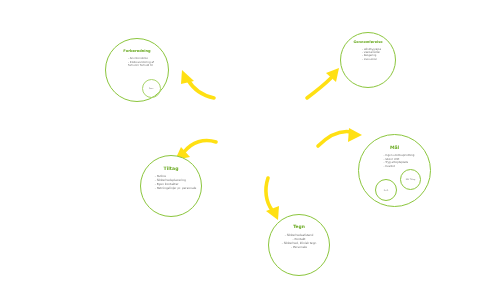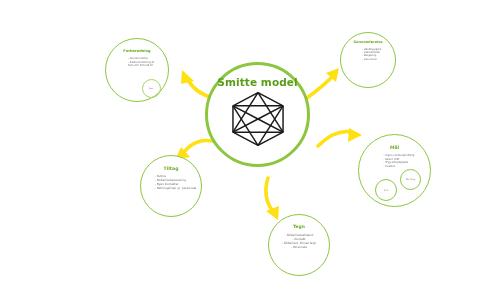--- a/index.html
+++ b/index.html
@@ -109,36 +109,20 @@
   <svg class="arrow" style="left:258px;top:174px;" width="36" height="50" viewBox="0 0 36 50">
     <path d="M10 4 C6 16 8 28 14 36" stroke="#ffe013" stroke-width="3.6" fill="none" stroke-linecap="round"></path>
     <path d="M20 46 L8 37 L21 32 Z" fill="#ffe013"></path>
   </svg>
 
   <svg class="arrow" style="left:172px;top:134px;" width="48" height="32" viewBox="0 0 48 32">
     <path d="M44 8 C32 4 20 8 12 18" stroke="#ffe013" stroke-width="3.6" fill="none" stroke-linecap="round"></path>
     <path d="M3 26 L9 13 L18 23 Z" fill="#ffe013"></path>
   </svg>
 
-  <div class="node" id="hub">
-    <div id="hub-title">Smitte model</div>
-    <svg id="hub-graphic" viewBox="0 0 100 88">
-      <g stroke="#1a1a1a" stroke-width="2.2" fill="none" stroke-linejoin="round">
-        <polygon points="50,4 88,24 88,64 50,84 12,64 12,24"></polygon>
-        <polyline points="12,24 50,44 88,24"></polyline>
-        <polyline points="12,64 50,44 88,64"></polyline>
-        <line x1="12" y1="24" x2="50" y2="84"></line>
-        <line x1="88" y1="24" x2="50" y2="84"></line>
-        <line x1="12" y1="24" x2="88" y2="24"></line>
-        <line x1="12" y1="64" x2="88" y2="64"></line>
-        <line x1="50" y1="4" x2="12" y2="64"></line>
-        <line x1="50" y1="4" x2="88" y2="64"></line>
-      </g>
-    </svg>
-  </div>
 
   <div class="node sat" id="n-forb">
     <div class="sat-title">Forberedning</div>
     <ul class="sat-list">
       <li>- Anerkendelse</li>
       <li>- Risikovurdering af</li>
       <li>  forhold i forhold til</li>
     </ul>
     <div id="n-forb-sub">Pers.</div>
   </div>

